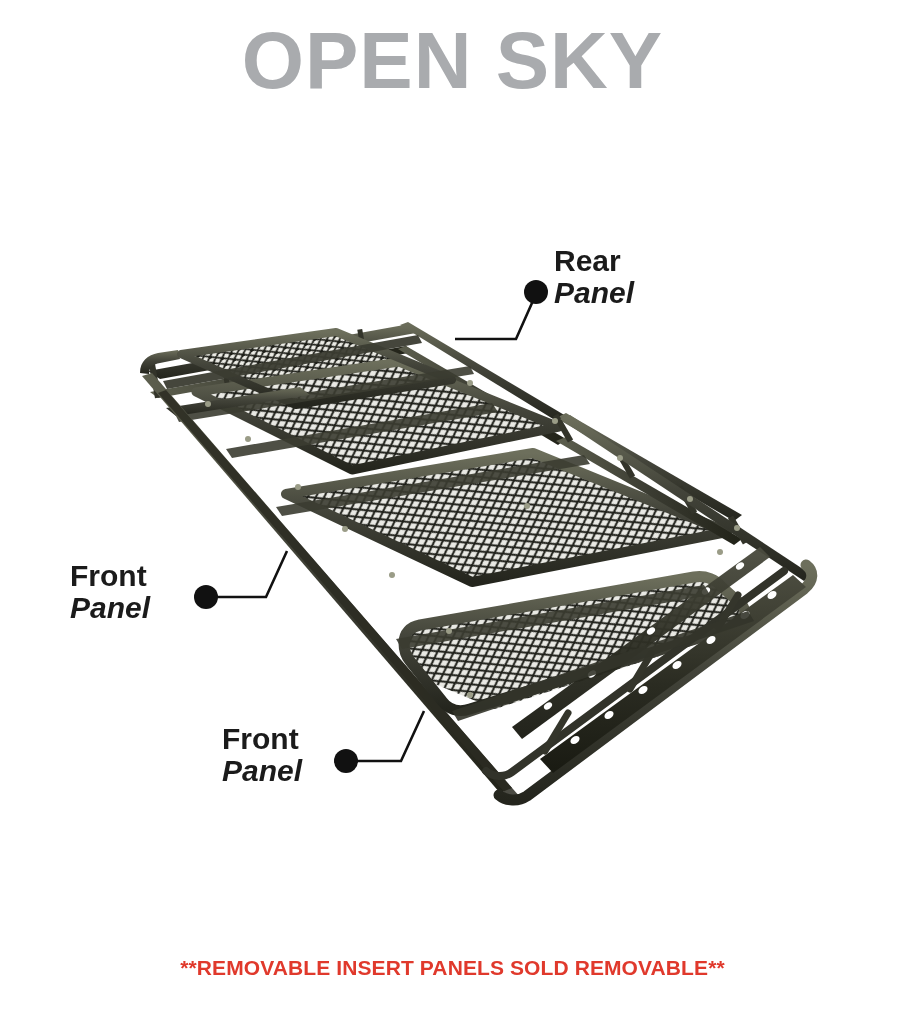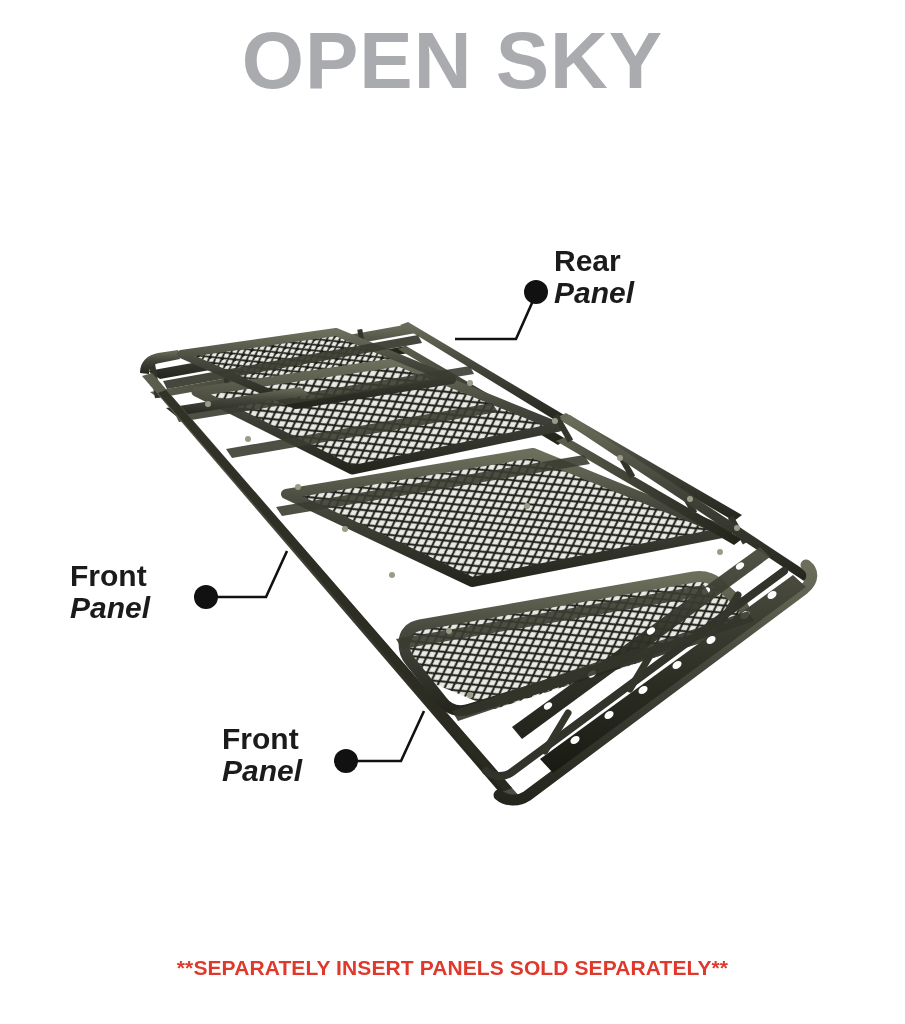--- a/index.html
+++ b/index.html
@@ -293,13 +293,13 @@
     <span class="l1">Front</span>
     <span class="l2">Panel</span>
   </div>
 
   <div class="callout-label" id="callout-front">
     <span class="l1">Front</span>
     <span class="l2">Panel</span>
   </div>
 </div>
 
-<div id="footer-note" style="color: rgb(224, 57, 44);">**SEPARATELY INSERT PANELS SOLD SEPARATELY**</div>
+<div id="footer-note" style="color: rgb(224, 57, 44);">**REMOVABLE INSERT PANELS SOLD REMOVABLE**</div>
 
 </body></html>

